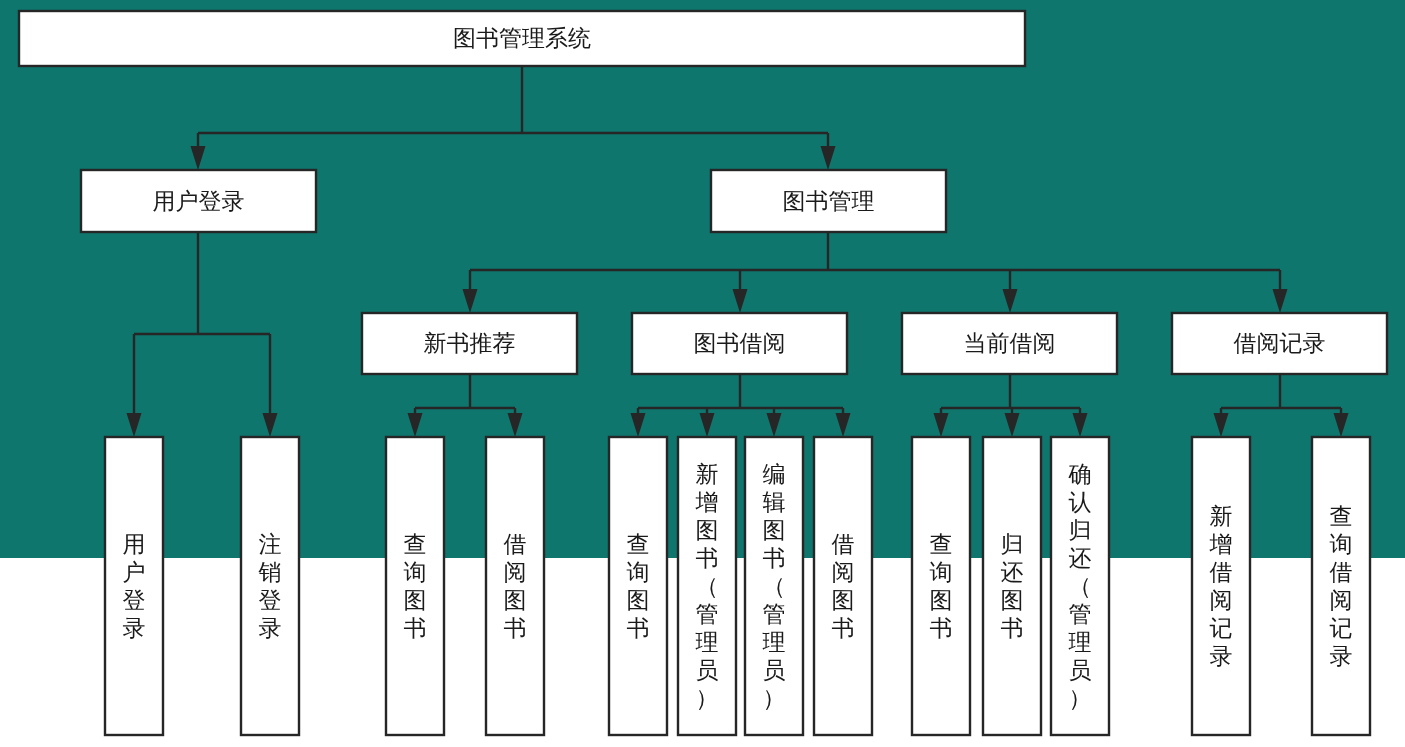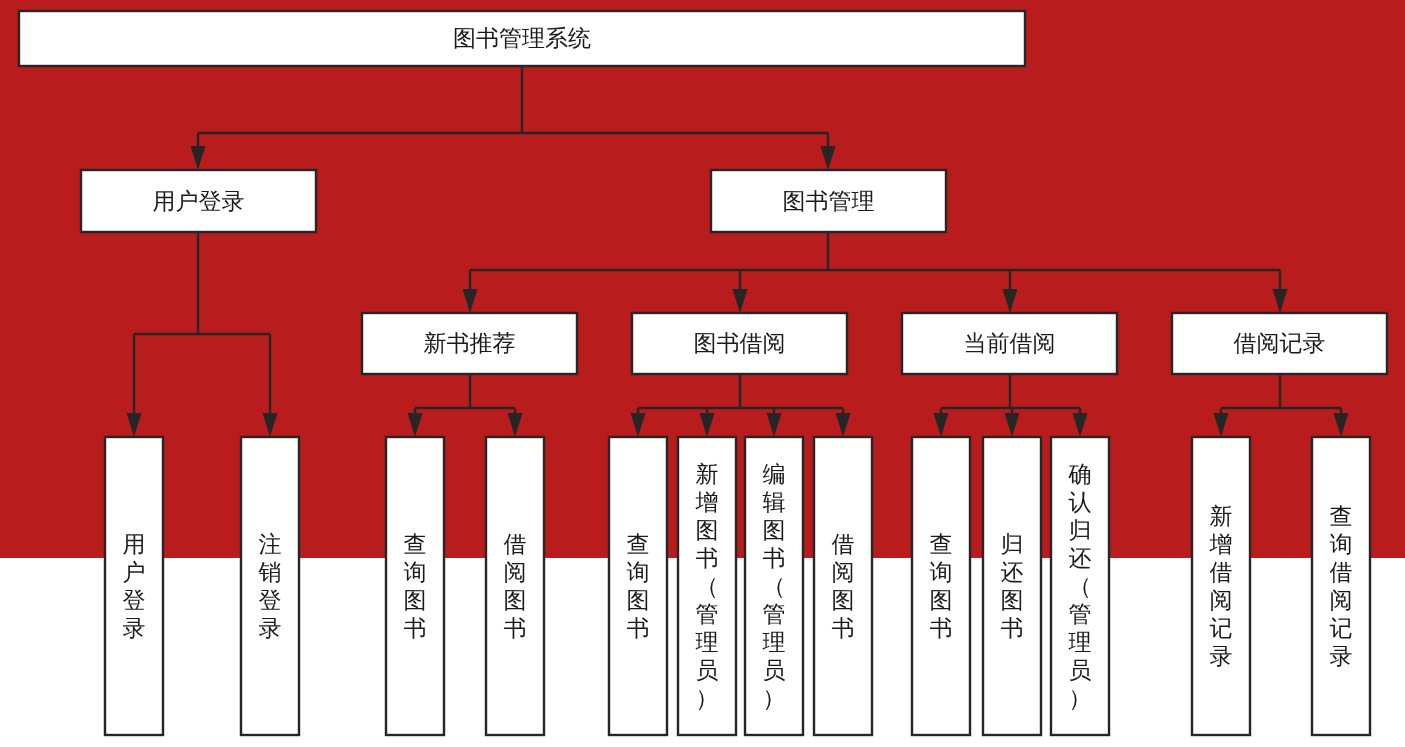--- a/index.html
+++ b/index.html
@@ -12,21 +12,21 @@
     width: 1405px;
     height: 747px;
     font-family: "DejaVu Sans", "Liberation Sans", sans-serif;
     overflow: hidden;
     position: relative;
   }
   #diagram-root {
     position: relative;
     width: 1405px;
     height: 558px;
-    background: #b91c1c;
+    background: #0f766e;
   }
   svg.diagram-canvas {
     position: absolute;
     left: 0;
     top: 0;
     width: 1405px;
     height: 747px;
     display: block;
   }
   .node-box {

